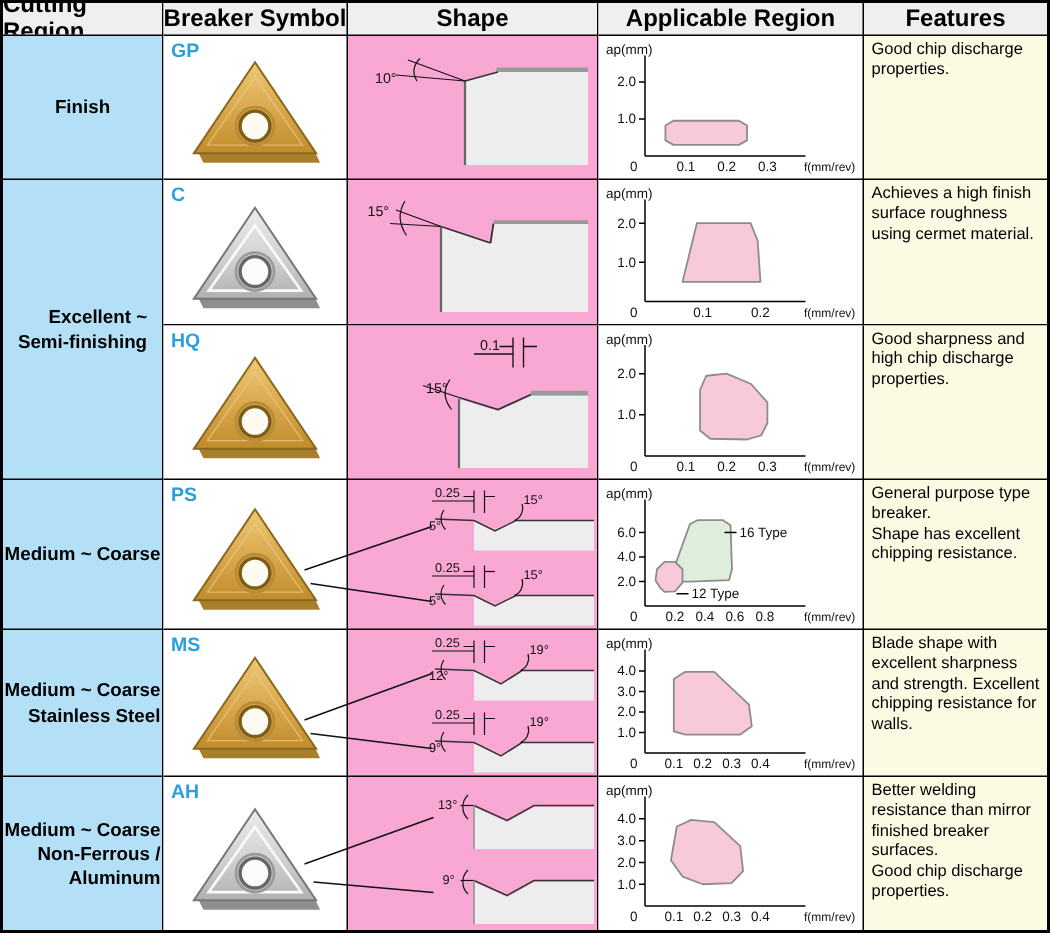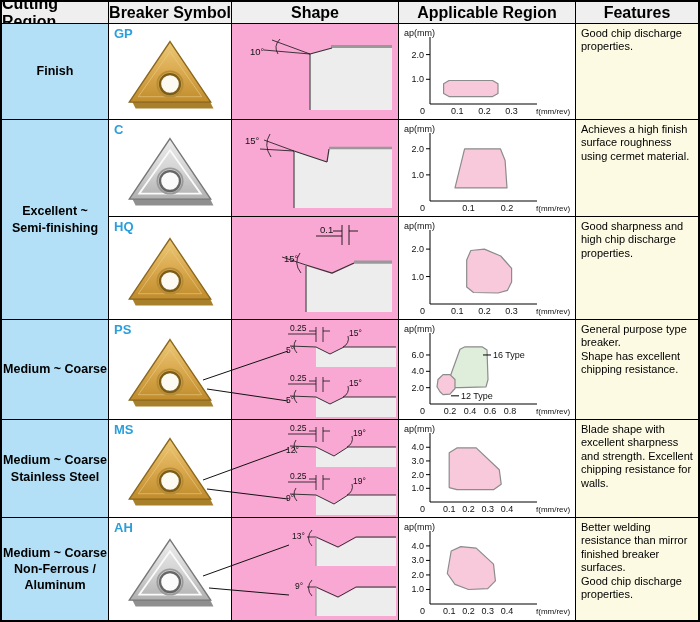--- a/index.html
+++ b/index.html
@@ -9,21 +9,21 @@
     display:grid;
     grid-template-columns:107px 123px 167px 177px 122px;
     grid-template-rows:22px 96px 97px 103px 100px 98px 102px;
   }
   .cell{box-sizing:border-box;border-right:1px solid #000;border-bottom:1px solid #000;overflow:hidden;position:relative;}
   .lc{border-right:none;}
   .lr{border-bottom:none;}
   .hdr{background:#efefef;display:flex;align-items:center;justify-content:center;
        font-size:16px;font-weight:bold;color:#000;}
   .regioncell{background:#b3e0f7;display:flex;align-items:center;justify-content:center;
-       font-size:12.5px;font-weight:bold;color:#000;text-align:center;white-space:pre-line;line-height:1.3;}
+       font-size:12.5px;font-weight:bold;color:#000;text-align:right;white-space:pre-line;line-height:1.3;}
   .symcell{background:#fff;padding-left:48px;}
   .symlabel{position:absolute;top:2px;left:5px;font-size:13px;font-weight:bold;color:#2b9fdb;}
   .symcell svg.insert{position:absolute;left:50%;top:54%;transform:translate(-50%,-50%);}
   .shapecell{background:#f9a8d4;}
   .chartcell{background:#fff;padding:2px 0 0 1px;}
   .featcell{background:#fcfae3;display:flex;}
   .feattext{font-size:11px;color:#000;padding:3px 5px;line-height:1.22;white-space:pre-line;}
   .ov{position:absolute;pointer-events:none;}
   svg text{fill:#111;}
 </style>

